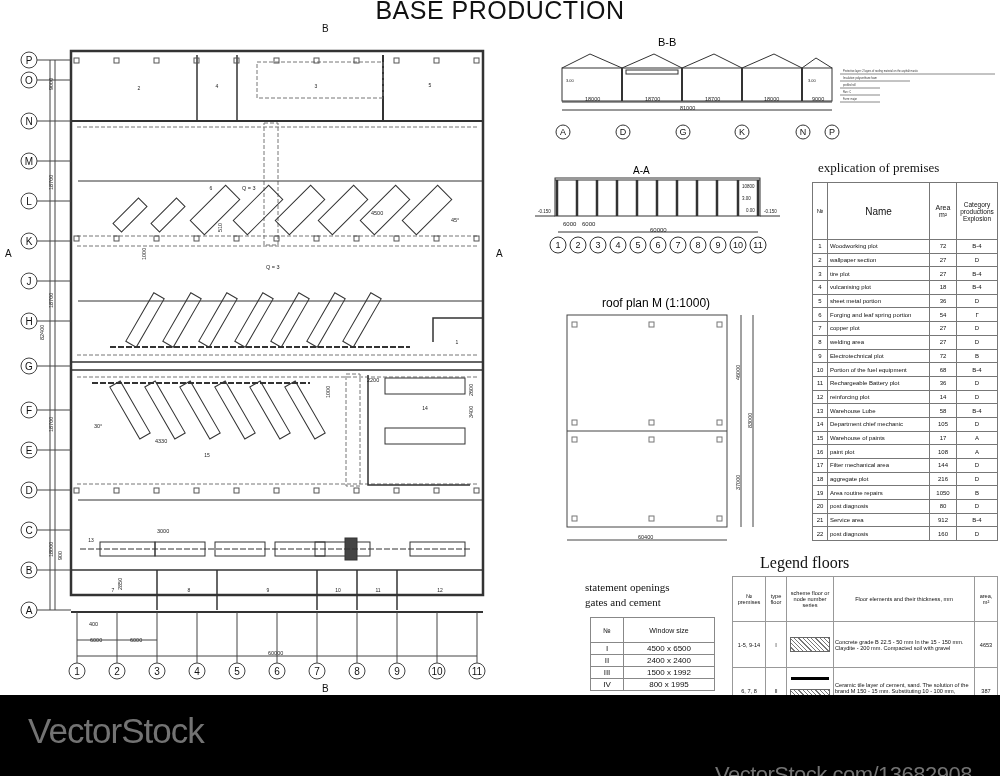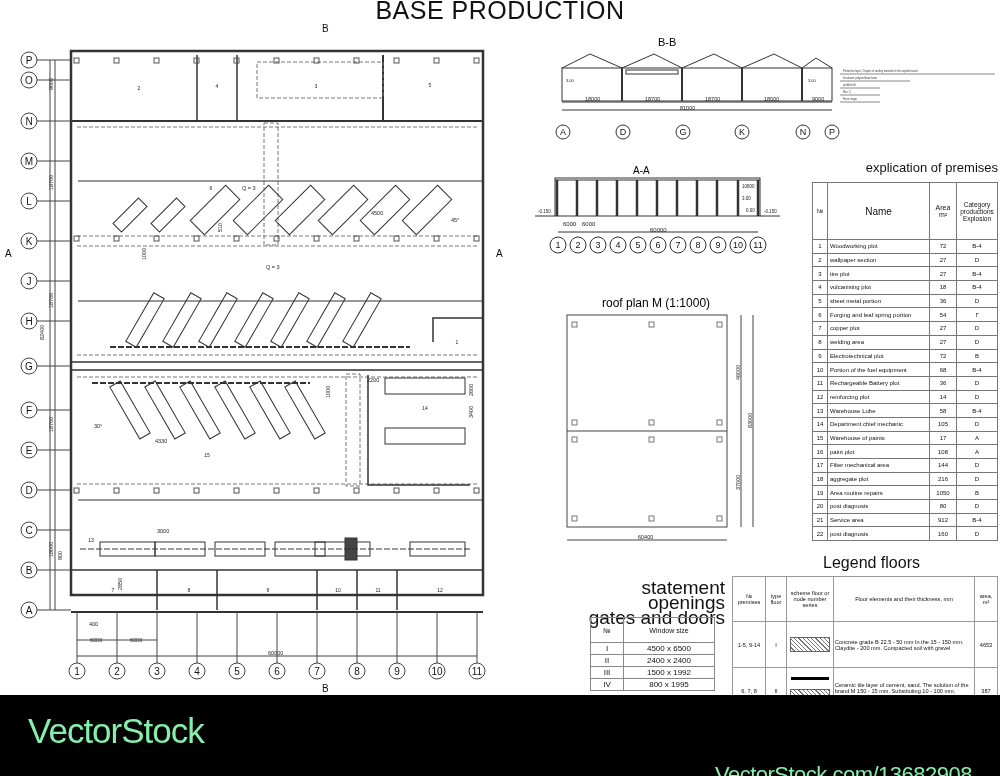--- a/index.html
+++ b/index.html
@@ -1,35 +1,35 @@
 <!DOCTYPE html>
 <html><head>
 <meta charset="utf-8">
 <style>
   html,body{margin:0;padding:0;background:#fff;}
   body{width:1000px;height:776px;position:relative;overflow:hidden;font-family:"Liberation Sans",sans-serif;color:#111;}
   .abs{position:absolute;}
   #title{left:0;width:1000px;top:-4px;text-align:center;font-size:25px;letter-spacing:0.5px;}
   svg text{font-family:"Liberation Sans",sans-serif;}
-  .caption{font-size:14px;text-align:right;}
+  .caption{font-size:14px;text-align:left;font-family:Liberation Serif, serif;}
   table{border-collapse:collapse;}
   .expl{left:812px;top:182px;width:186px;font-size:6px;}
   .expl td,.expl th{border:1px solid #777;padding:0 2px;height:12.7px;}
   .expl th{font-weight:normal;height:56px;text-align:center;}
   .expl td.c{text-align:center;}
   .stmt{left:590px;top:617px;width:125px;font-size:8px;}
   .stmt td,.stmt th{border:1px solid #888;text-align:center;font-weight:normal;padding:0;height:11px;}
   .stmt th{height:24px;font-size:7px;}
   .legend{left:732px;top:576px;width:266px;font-size:5.6px;}
   .legend td,.legend th{border:1px solid #999;font-weight:normal;text-align:center;padding:1px;}
   .legend th{height:42px;}
   .legend td.l{text-align:left;}
   .hatch{display:inline-block;width:38px;height:13px;border:1px solid #666;background:repeating-linear-gradient(45deg,#fff 0 2px,#777 2px 3px);}
   .hatchbar{display:inline-block;width:38px;height:3px;background:#000;margin-bottom:8px;}
-  #footer{left:0;top:695px;width:1000px;height:81px;background:#000;color:#86efac;}
+  #footer{left:0;top:695px;width:1000px;height:81px;background:#000;color:#737373;}
   #footer .brand{position:absolute;left:28px;top:16px;font-size:35px;letter-spacing:-1px;}
   #footer .url{position:absolute;right:28px;top:27px;font-size:22px;letter-spacing:-0.5px;margin-top:40px;}
 </style>
 </head>
 <body>
 
 <div id="title" class="abs">BASE PRODUCTION</div>
 
 <svg class="abs" style="left:0;top:0" width="520" height="695">
   <g stroke="#333" fill="none" stroke-width="1">
@@ -647,23 +647,23 @@
       </tr>
       <tr>
         <td class="c">22</td>
         <td>post diagnosis</td>
         <td class="c">160</td>
         <td class="c">D</td>
       </tr>
     </tbody>
 </table>
 
-<div class="abs caption" style="left:585px;top:580px;width:140px;font-size:19px;line-height:15px;">
+<div class="abs caption" style="left:585px;top:580px;width:140px;font-size:11px;line-height:15px;">
   <div>statement openings</div>
-  <div>gates and doors</div>
+  <div>gates and cement</div>
 </div>
 <table class="abs stmt">
   <thead>
       <tr>
     <th style="width:32px">№</th>
     <th>Window size</th>
   </tr>
     </thead>
   <tbody>
     <tr>

